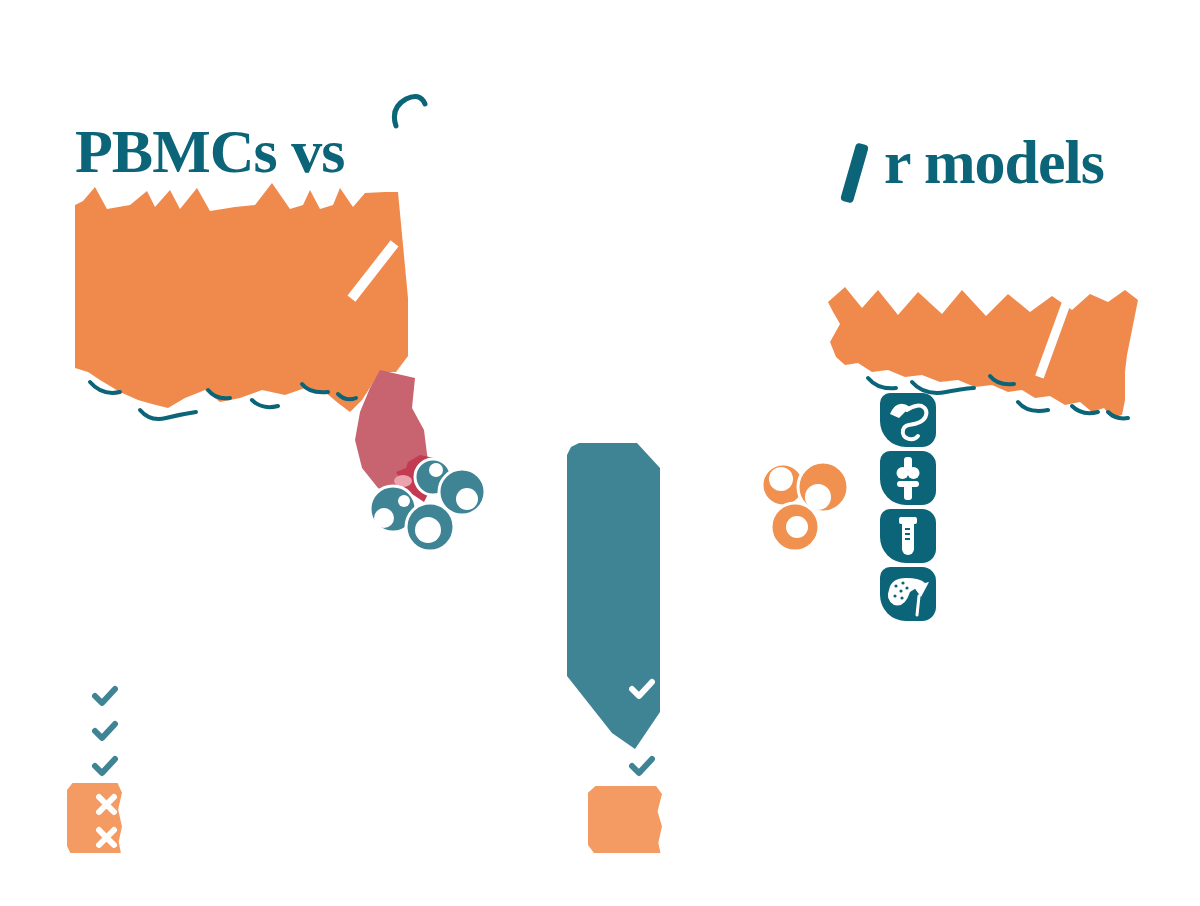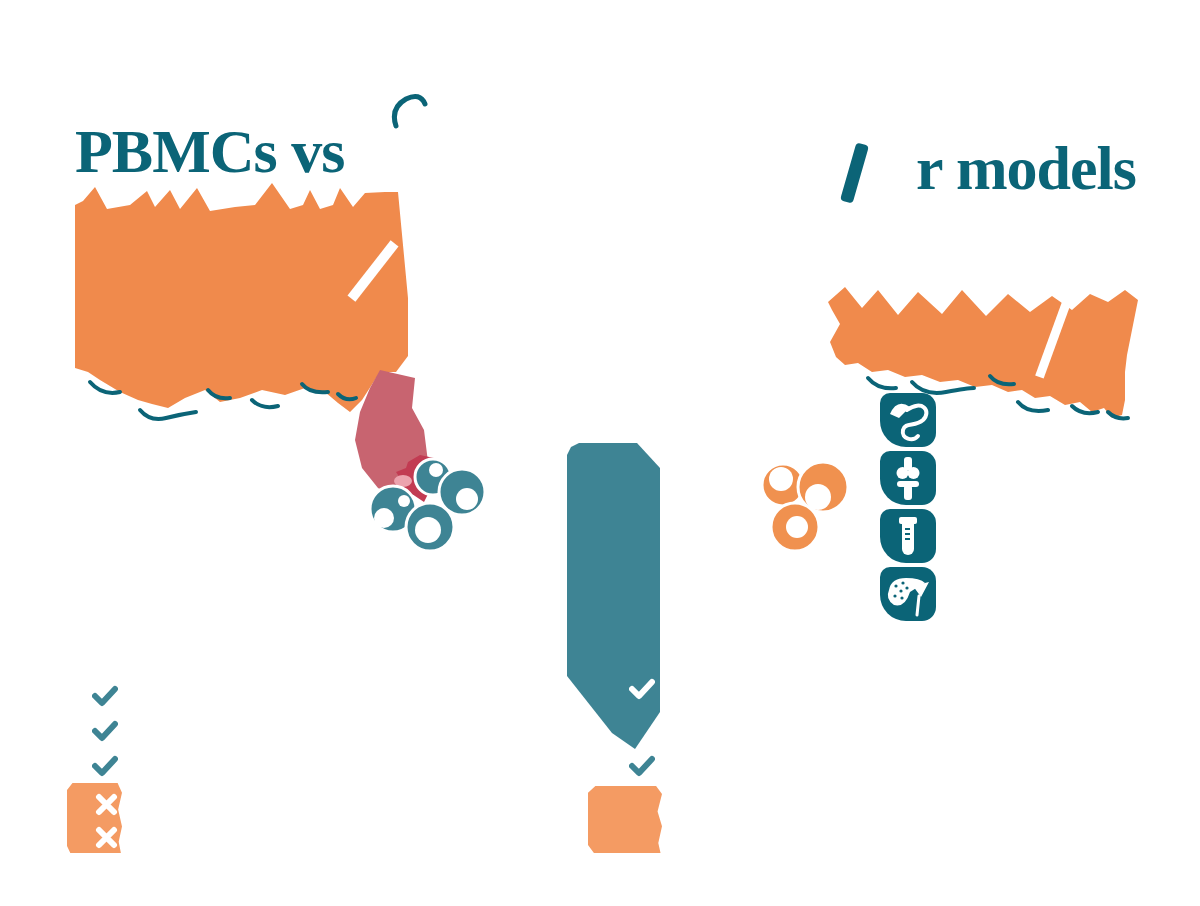--- a/index.html
+++ b/index.html
@@ -14,21 +14,21 @@
   svg{display:block;}
 </style>
 </head>
 <body>
 
 <div class="stage">
 
   <div class="abs title" style="left:75px;top:116px;">PBMCs vs</div>
   <div class="abs" style="left:848px;top:143px;width:13px;height:60px;background:var(--dark-teal);
        border-radius:4px;transform:rotate(16deg);"></div>
-  <div class="abs title" style="left:884px;top:133px;margin-left:32px;">r models</div>
+  <div class="abs title" style="left:884px;top:127px;">r models</div>
 
   <svg class="abs" style="left:388px;top:90px;" width="40" height="46">
     <path d="M8,36 q-6,-18 10,-27 q14,-7 19,5" fill="none" stroke="var(--dark-teal)" stroke-width="5" stroke-linecap="round"></path>
   </svg>
 
   <div class="abs panel" style="left:75px;top:183px;width:333px;height:232px;
        clip-path:polygon(0px 185px,0px 22px,8px 18px,20px 4px,32px 26px,55px 22px,72px 8px,80px 24px,95px 7px,105px 26px,122px 5px,135px 28px,160px 24px,180px 22px,197px 0px,215px 26px,228px 22px,235px 7px,245px 26px,258px 22px,265px 5px,278px 24px,290px 10px,310px 9px,323px 9px,333px 115px,333px 173px,321px 189px,305px 189px,287px 217px,275px 229px,263px 220px,250px 209px,230px 205px,210px 212px,187px 207px,165px 215px,145px 219px,130px 207px,110px 215px,93px 225px,77px 221px,63px 217px,45px 209px,25px 197px,13px 189px);">
   </div>
 
   <div class="abs slash" style="left:368px;top:236px;width:10px;height:70px;transform:rotate(38deg);"></div>

